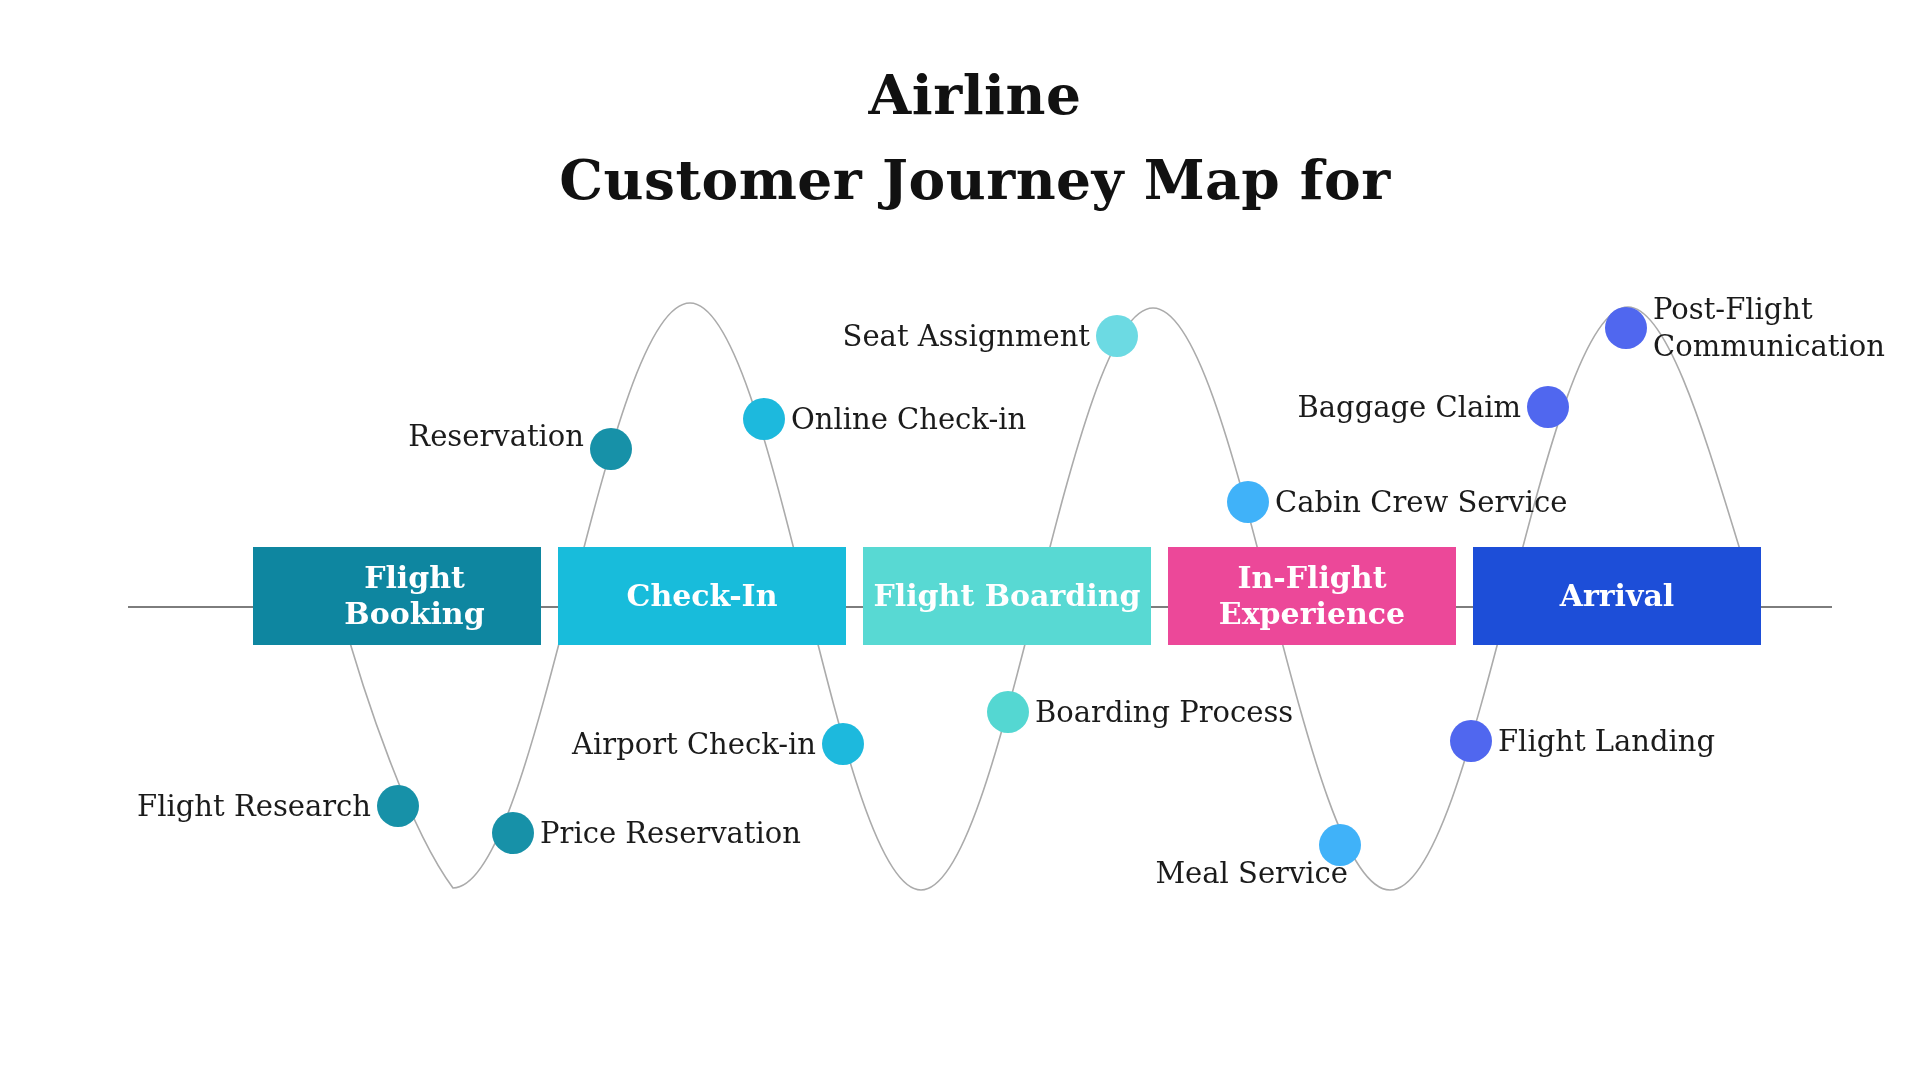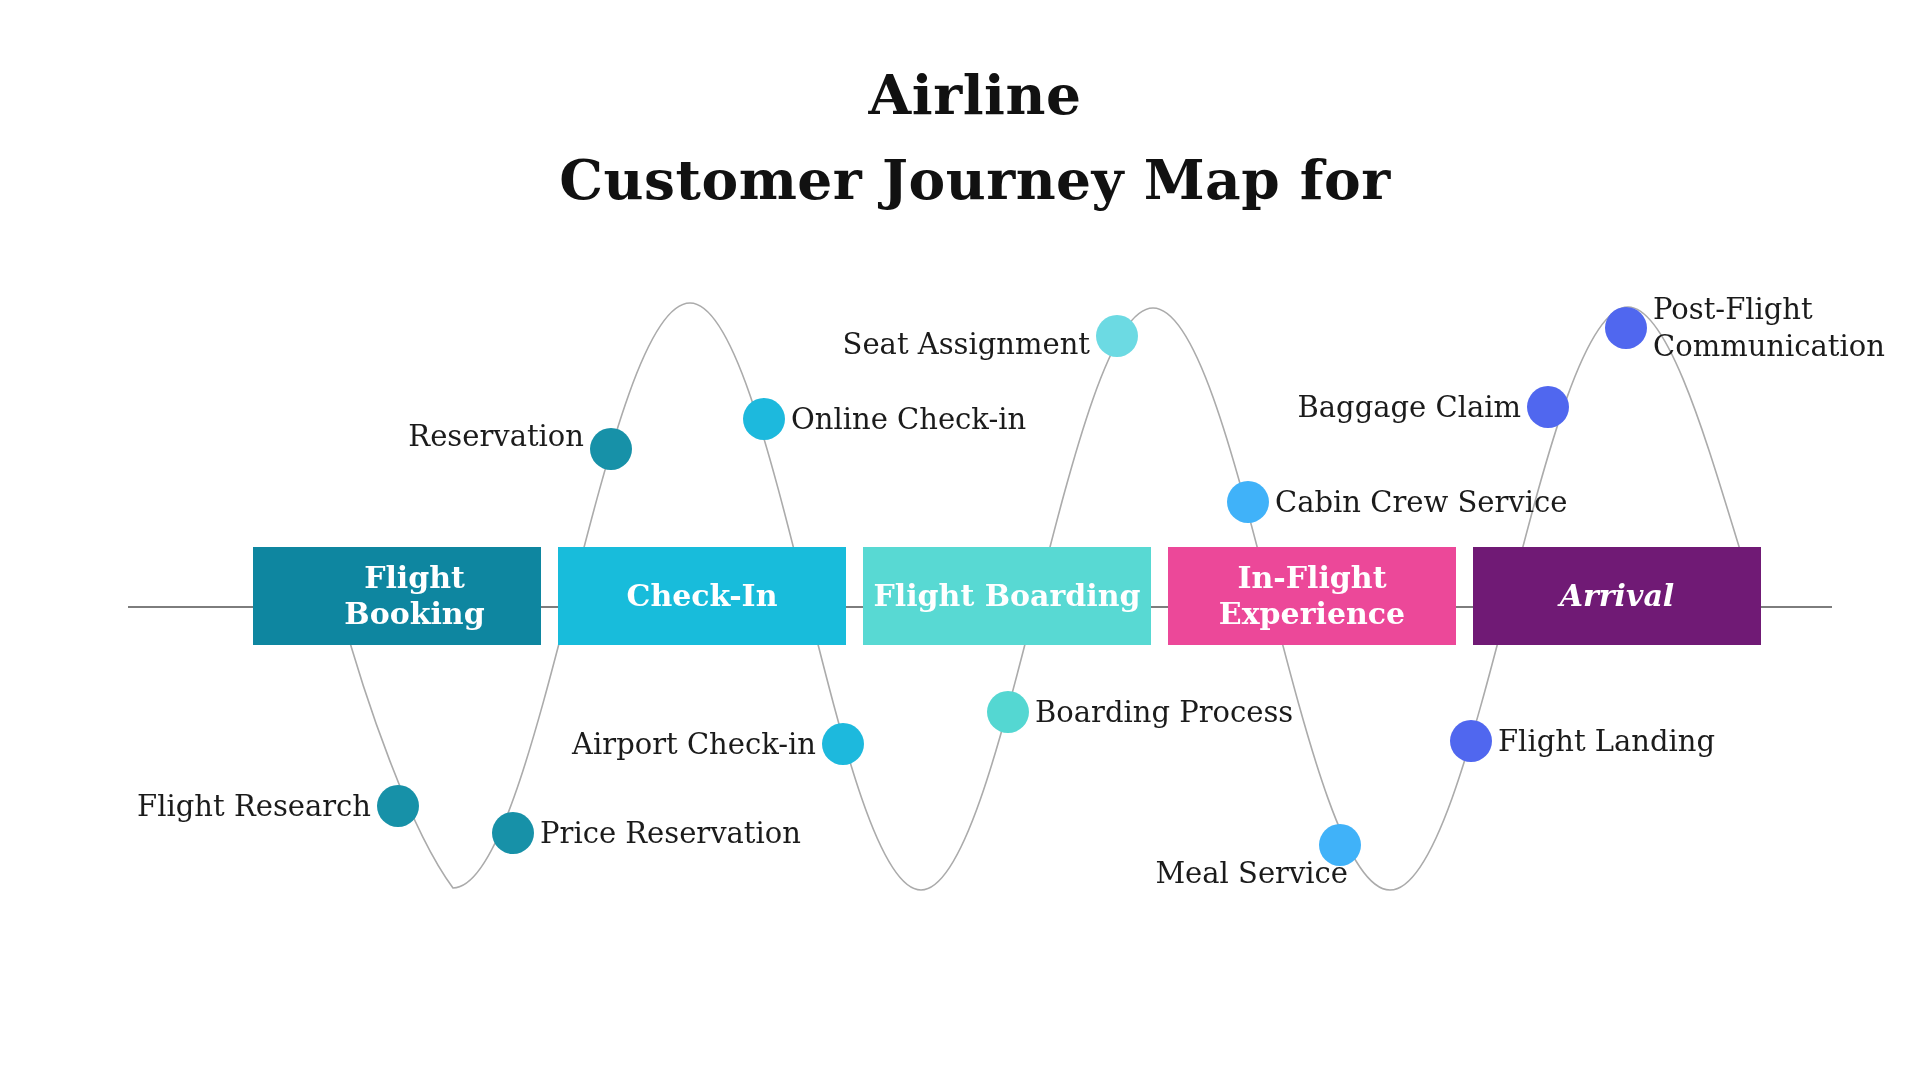--- a/index.html
+++ b/index.html
@@ -92,38 +92,38 @@
              C 1238,308 1303,890 1390,890
              C 1477,890 1542,307 1628,307
              C 1676,307 1722,500 1756,600" fill="none" stroke="#ababab" stroke-width="1.6"></path>
   </svg>
 
   <div id="stages">
       <div class="stage" style="left: 253px; background: rgb(14, 134, 160); padding-left: 41px;">Flight Booking</div>
       <div class="stage" style="left: 558px; background: rgb(24, 188, 219);">Check-In</div>
       <div class="stage" style="left: 863px; background: rgb(88, 217, 211);">Flight Boarding</div>
       <div class="stage" style="left: 1168px; background: #ec4899;">In-Flight Experience</div>
-      <div class="stage" style="left: 1473px; background: #701a75; font-style: italic;">Arrival</div>
+      <div class="stage" style="left: 1473px; background: #1d4ed8;">Arrival</div>
     </div>
 
   <div id="touchpoints">
       <div class="dot" style="left: 398px; top: 806px; background: rgb(23, 145, 168);"></div>
       <div class="tp-label left" style="top: 806px; right: 1549px;">Flight Research</div>
       <div class="dot" style="left: 513px; top: 833px; background: rgb(23, 145, 168);"></div>
       <div class="tp-label right" style="top: 833px; left: 540px;">Price Reservation</div>
       <div class="dot" style="left: 611px; top: 449px; background: rgb(23, 145, 168);"></div>
       <div class="tp-label left" style="top: 436px; right: 1336px;">Reservation</div>
       <div class="dot" style="left: 764px; top: 419px; background: rgb(29, 185, 221);"></div>
       <div class="tp-label right" style="top: 419px; left: 791px;">Online Check-in</div>
       <div class="dot" style="left: 843px; top: 744px; background: rgb(29, 185, 221);"></div>
       <div class="tp-label left" style="top: 744px; right: 1104px;">Airport Check-in</div>
       <div class="dot" style="left: 1008px; top: 712px; background: rgb(84, 215, 210);"></div>
       <div class="tp-label right" style="top: 712px; left: 1035px;">Boarding Process</div>
       <div class="dot" style="left: 1117px; top: 336px; background: rgb(108, 218, 227);"></div>
-      <div class="tp-label left" style="top: 336px; right: 830px; margin-top: 8px;">Seat Assignment</div>
+      <div class="tp-label left" style="top: 336px; right: 830px;">Seat Assignment</div>
       <div class="dot" style="left: 1248px; top: 502px; background: rgb(64, 178, 249);"></div>
       <div class="tp-label right" style="top: 502px; left: 1275px;">Cabin Crew Service</div>
       <div class="dot" style="left: 1340px; top: 845px; background: rgb(64, 178, 249);"></div>
       <div class="tp-label left" style="top: 845px; right: 572px; margin-top: 28px;">Meal Service</div>
       <div class="dot" style="left: 1471px; top: 741px; background: rgb(80, 103, 239);"></div>
       <div class="tp-label right" style="top: 741px; left: 1498px;">Flight Landing</div>
       <div class="dot" style="left: 1548px; top: 407px; background: rgb(80, 103, 239);"></div>
       <div class="tp-label left" style="top: 407px; right: 399px;">Baggage Claim</div>
       <div class="dot" style="left: 1626px; top: 328px; background: rgb(80, 103, 239);"></div>
       <div class="tp-label right wrap" style="top: 328px; left: 1653px;">Post-Flight Communication</div>

